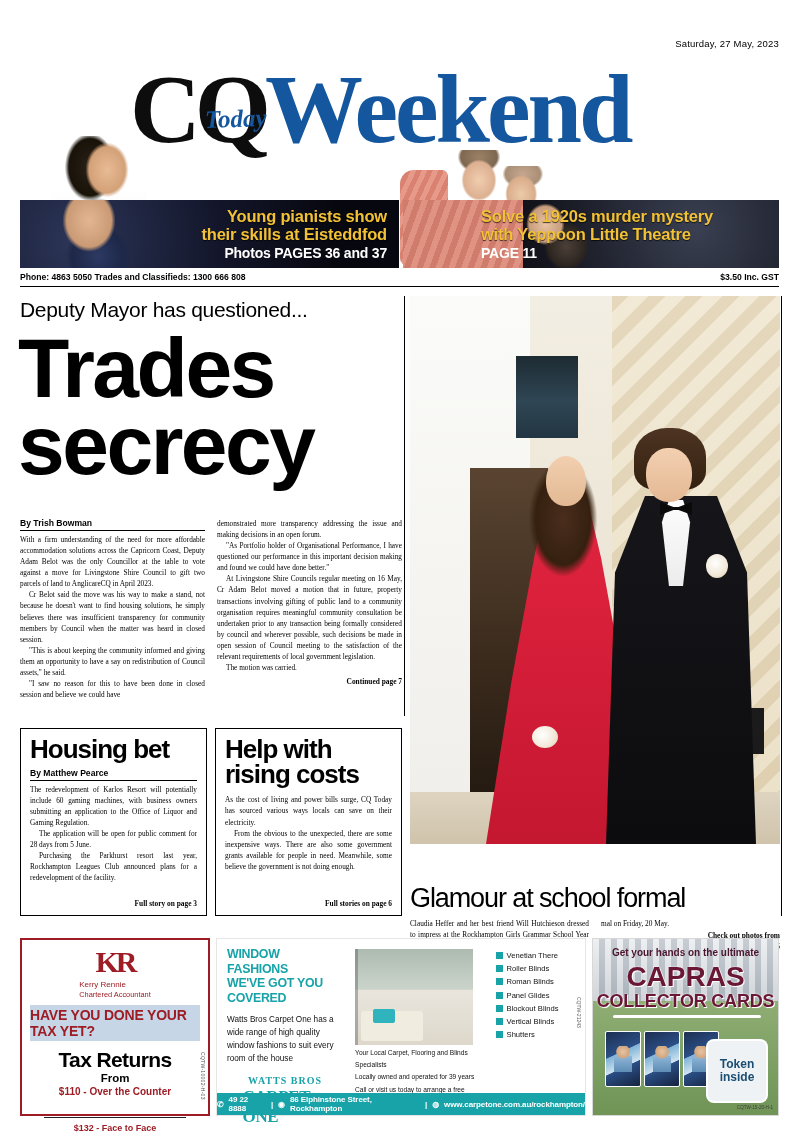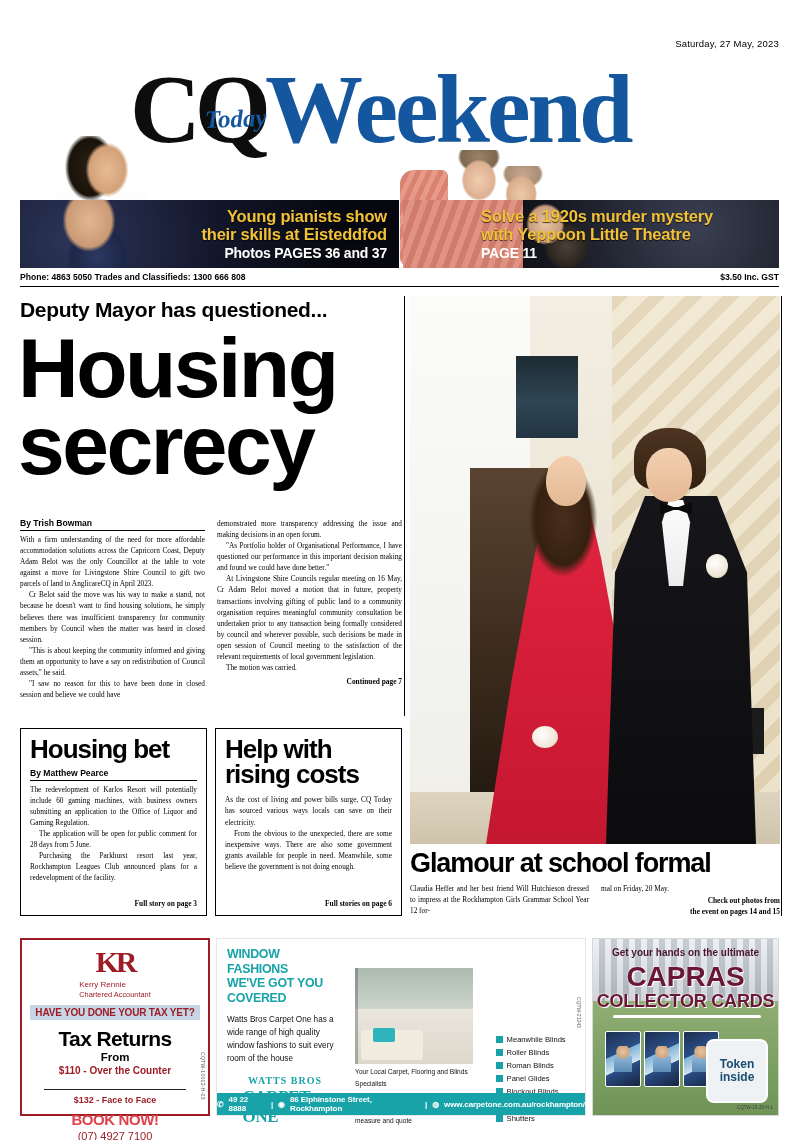--- a/index.html
+++ b/index.html
@@ -135,21 +135,21 @@
   .contactbar {
     position: absolute; top: 272px; left: 20px; width: 759px;
     display: flex; justify-content: space-between; align-items: center;
     font-size: 8.6px; font-weight: 700; padding-bottom: 4px;
     border-bottom: 1.6px solid #000;
   }
 
   
   .kicker {
     position: absolute; top: 298px; left: 20px;
-    font-size: 21px; font-weight: 700; letter-spacing: -.3px;
+    font-size: 21px; font-weight: 400; letter-spacing: -.3px;
   }
   .headline {
     position: absolute; top: 330px; left: 18px; width: 380px;
     font-size: 84px; line-height: .92; font-weight: 700;
     letter-spacing: -2.5px;
   }
 
   
   .vrule-main {
     position: absolute; top: 296px; left: 404px; width: 1px; height: 420px;
@@ -285,21 +285,21 @@
   .mp-floor {
     position:absolute; left:0; bottom:0; width:100%; height:52px;
     background: linear-gradient(180deg,#ded4c0 0%,#cfc3ab 100%);
   }
 
   
   .capwrap {
     position: absolute; top: 850px; left: 410px; width: 370px;
   }
   .cap-headline {
-    font-size: 27px; font-weight: 700; letter-spacing: -1.1px; line-height: 1;
+    font-size: 27px; font-weight: 400; letter-spacing: -1.1px; line-height: 1; margin-top: 35px;
   }
   .cap-cols {
     display: flex; gap: 12px; margin-top: 7px;
   }
   .cap-col { width: 179px; }
   .cap-text {
     font-family: "Liberation Serif", serif;
     font-size: 7.3px; line-height: 1.5; text-align: justify;
   }
   .cap-note {
@@ -323,41 +323,41 @@
   }
   .krca-top { display:flex; align-items:center; gap:6px; padding: 4px 2px 6px; flex-direction: column; }
   .krca-mark {
     font-family:"Liberation Serif", serif; font-size: 30px; font-weight:700;
     color:#9d1c25; line-height:.8; letter-spacing:-3px;
   }
   .krca-names { line-height:1.25; }
   .krca-n1 { font-size:8px; color:#9d1c25; font-weight:400; }
   .krca-n2 { font-size:7.4px; color:#9d1c25; }
   .krca-band {
-    background:#c6d6e6; color:#9d1c25; font-size:10px; font-weight:700;
-    text-align:center; padding:2px 0; letter-spacing:-.2px;
+    background:#c6d6e6; color:#9d1c25; font-size:14px; font-weight:700;
+    padding:2px 0; letter-spacing:-.2px;
   }
   .krca-tax { text-align:center; font-size:21px; font-weight:700; margin-top:7px; letter-spacing:-.6px;}
   .krca-from { text-align:center; font-size:11.5px; font-weight:700; }
-  .krca-p1 { text-align:center; font-size:10px; font-weight:700; color:#9d1c25; padding-bottom:13px; border-bottom:1px solid #222; margin:2px 14px 0; }
+  .krca-p1 { text-align:center; font-size:10px; font-weight:700; color:#9d1c25; padding-bottom:20px; border-bottom:1px solid #222; margin:2px 14px 0; }
   .krca-p2 { text-align:center; font-size:9px; font-weight:700; color:#9d1c25; margin-top:5px; }
   .krca-book { text-align:center; font-size:15px; font-weight:700; color:#e0414b; margin-top:6px; letter-spacing:-.4px;}
   .krca-ph { text-align:center; font-size:11px; font-weight:400; color:#9d1c25; margin-top:2px;}
   .krca-em { text-align:center; font-size:9.6px; color:#9d1c25; margin-top:1px;}
   .adcode-v {
     position:absolute; right:2px; bottom:14px;
     writing-mode: vertical-rl; font-size:5px; color:#555; letter-spacing:.3px;
   }
 
   
   .ad-watts {
     width: 370px; height: 178px; background:#fff; position: relative;
     border: 1px solid #e6e6e6;
   }
-  .watts-inner { padding: 8px 10px 0; display:flex; gap:12px;align-items:flex-end; }
+  .watts-inner { padding: 8px 10px 0; display:flex; gap:12px; }
   .watts-left { width: 152px; }
   .watts-h1 { color:#17a3a8; font-size:12.4px; font-weight:700; line-height:1.18; letter-spacing:-.3px;}
   .watts-body { font-size:8.2px; line-height:1.6; margin-top:7px; color:#111; }
   .watts-logo { margin-top:10px; }
   .watts-bros { font-family:"Liberation Serif", serif; color:#17a3a8; font-size:10px; font-weight:700; letter-spacing:1px; text-align:center;}
   .watts-c1 { display:flex; align-items:baseline; gap:3px; justify-content:center; margin-top:1px;}
   .watts-c1 .swirl { color:#17a3a8; font-size:15px; }
   .watts-c1 .cone { font-family:"Liberation Serif", serif; color:#17a3a8; font-size:17px; font-weight:700; letter-spacing:-.4px;}
   .watts-c1 .fh { color:#17a3a8; font-size:5.6px; font-weight:700; line-height:1.05;}
   .watts-img {
@@ -487,21 +487,21 @@
     </div>
   </div>
 
   <div class="contactbar">
     <span>Phone: 4863 5050    Trades and Classifieds: 1300 666 808</span>
     <span>$3.50 Inc. GST</span>
   </div>
 
   <div class="kicker">Deputy Mayor has questioned...</div>
   <div class="headline">
-    <div>Housing</div>
+    <div>Trades</div>
     <div>secrecy</div>
   </div>
   <div class="vrule-main"></div>
   <div class="vrule-cap"></div>
 
   <div class="lead-cols">
     <div class="lead-col">
       <div class="byline">By Trish Bowman</div>
       <div class="bodytext">
         <p class="first">With a firm understanding of the need for more affordable accommodation solutions across the Capricorn Coast, Deputy Adam Belot was the only Councillor at the table to vote against a move for Livingstone Shire Council to gift two parcels of land to AnglicareCQ in April 2023.</p>
@@ -622,21 +622,21 @@
           <div class="watts-img"></div>
           <div class="watts-sub">
             <div>Your Local Carpet, Flooring and Blinds Specialists</div>
             <div>Locally owned and operated for 39 years</div>
             <div>Call or visit us today to arrange a free measure and quote</div>
           </div>
         </div>
         <div class="watts-list">
           <div class="watts-li">
               <span class="watts-sq"></span>
-              <span>Meanwhile Blinds</span>
+              <span>Venetian There</span>
             </div>
           <div class="watts-li">
               <span class="watts-sq"></span>
               <span>Roller Blinds</span>
             </div>
           <div class="watts-li">
               <span class="watts-sq"></span>
               <span>Roman Blinds</span>
             </div>
           <div class="watts-li">

